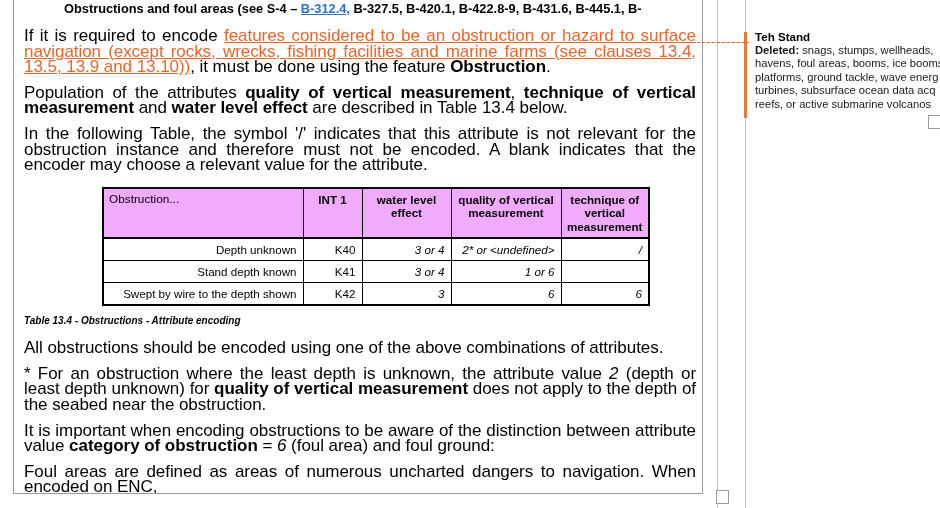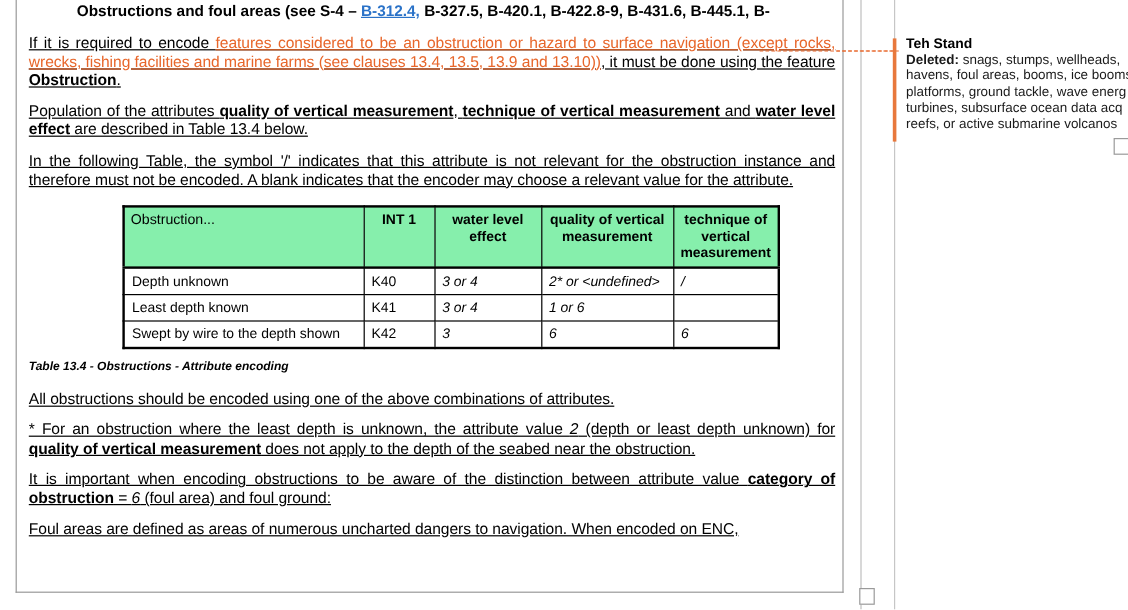--- a/index.html
+++ b/index.html
@@ -38,27 +38,26 @@
   }
   #page-inner {
     position: absolute;
     left: 10px;
     top: 6px;
     width: 672px;
   }
 
   
   .para {
-    font-size: 13px;
+    font-size: 17px;
     line-height: 15.6px;
     color: #000000;
     text-align: justify;
     margin: 0 0 10px 0;
     letter-spacing: -0.05px;
-    text-decoration: underline;
   }
   b, .b { font-weight: bold; }
   i, .i { font-style: italic; }
 
   
   .heading {
     font-size: 12.8px;
     font-weight: bold;
     line-height: 17px;
     color: #000;
@@ -88,21 +87,21 @@
     margin: 14px 0 0 78px;
     width: 546px;
   }
   table.enc {
     border-collapse: collapse;
     width: 546px;
     table-layout: fixed;
     border: 2px solid #000;
   }
   table.enc th {
-    background: #86efac;
+    background: #f0abfc;
     border: 1px solid #000;
     font-size: 11.6px;
     font-weight: bold;
     line-height: 13.5px;
     padding: 4px 5px 4px 5px;
     text-align: center;
     vertical-align: top;
     height: 48px;
     box-sizing: border-box;
   }
@@ -110,27 +109,27 @@
   table.enc th.first {
     text-align: left;
     font-weight: normal;
     font-size: 11.8px;
   }
   table.enc td {
     border: 1px solid #000;
     font-size: 11.6px;
     line-height: 13px;
     padding: 4px 6px;
-    text-align: left;
+    text-align: right;
     font-style: italic;
     height: 22px;
     box-sizing: border-box;
   }
   table.enc td.first {
-    text-align: left;
+    text-align: right;
     font-style: normal;
   }
   table.enc td.roman { font-style: normal; }
   .caption {
     font-size: 10px;
     font-style: italic;
     font-weight: bold;
     text-align: left;
     margin: 9px 0 14px 0;
     width: 672px;
@@ -262,21 +261,21 @@
           </thead>
           <tbody>
             <tr>
               <td class="first">Depth unknown</td>
               <td class="roman">K40</td>
               <td>3 or 4</td>
               <td>2* or &lt;undefined&gt;</td>
               <td>/</td>
             </tr>
             <tr>
-              <td class="first">Least depth known</td>
+              <td class="first">Stand depth known</td>
               <td class="roman">K41</td>
               <td>3 or 4</td>
               <td>1 or 6</td>
               <td></td>
             </tr>
             <tr>
               <td class="first">Swept by wire to the depth shown</td>
               <td class="roman">K42</td>
               <td>3</td>
               <td>6</td>

